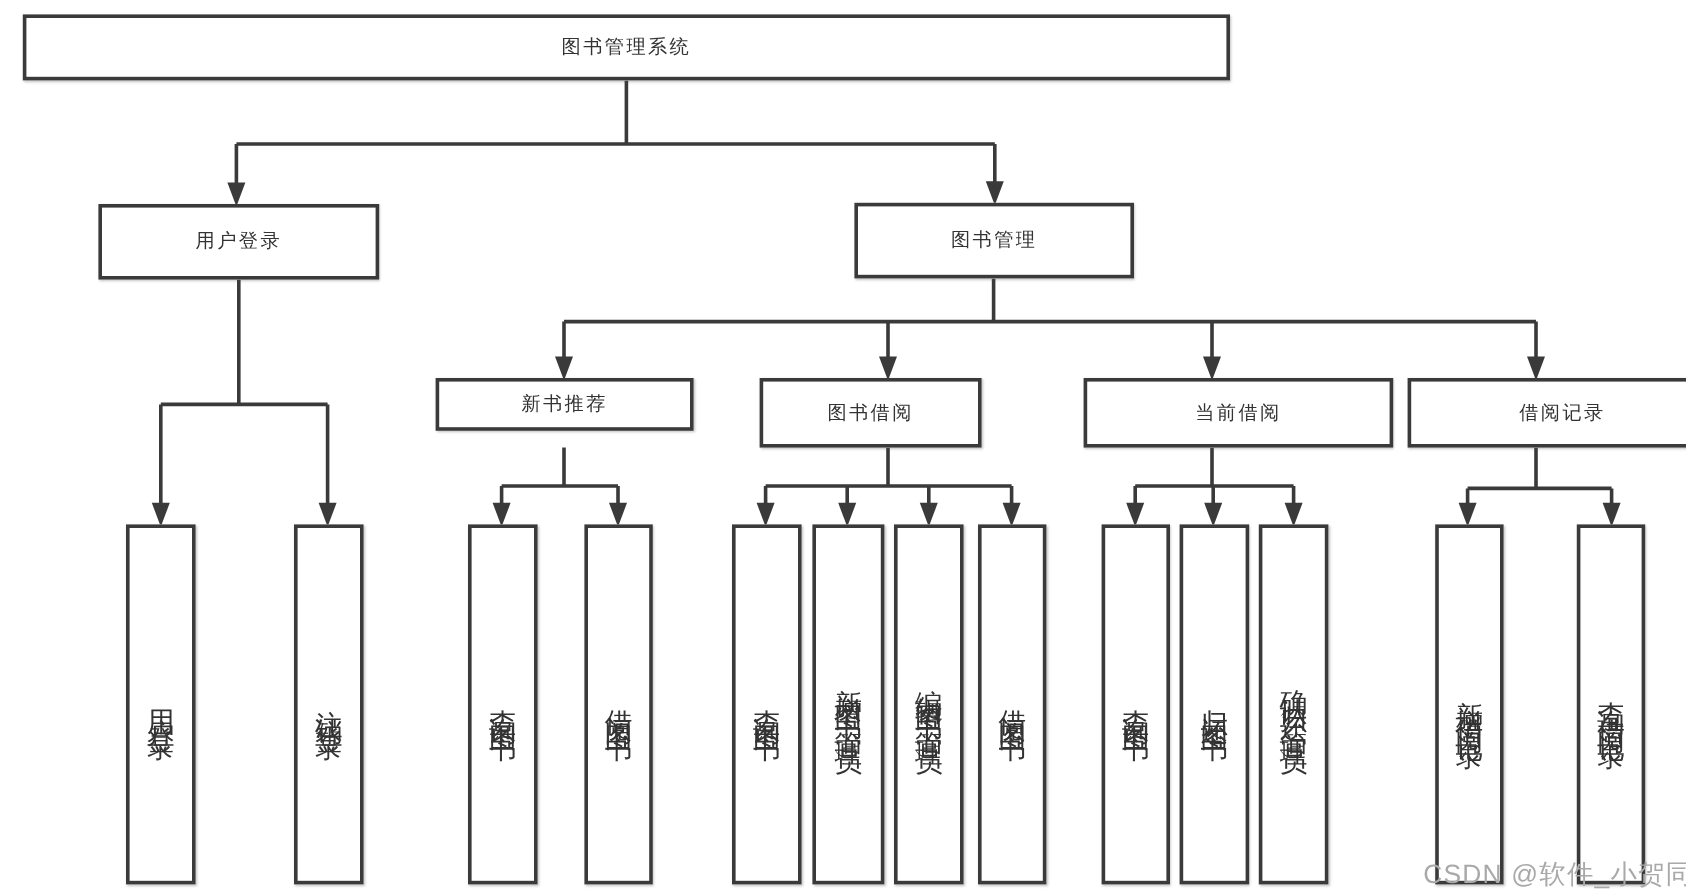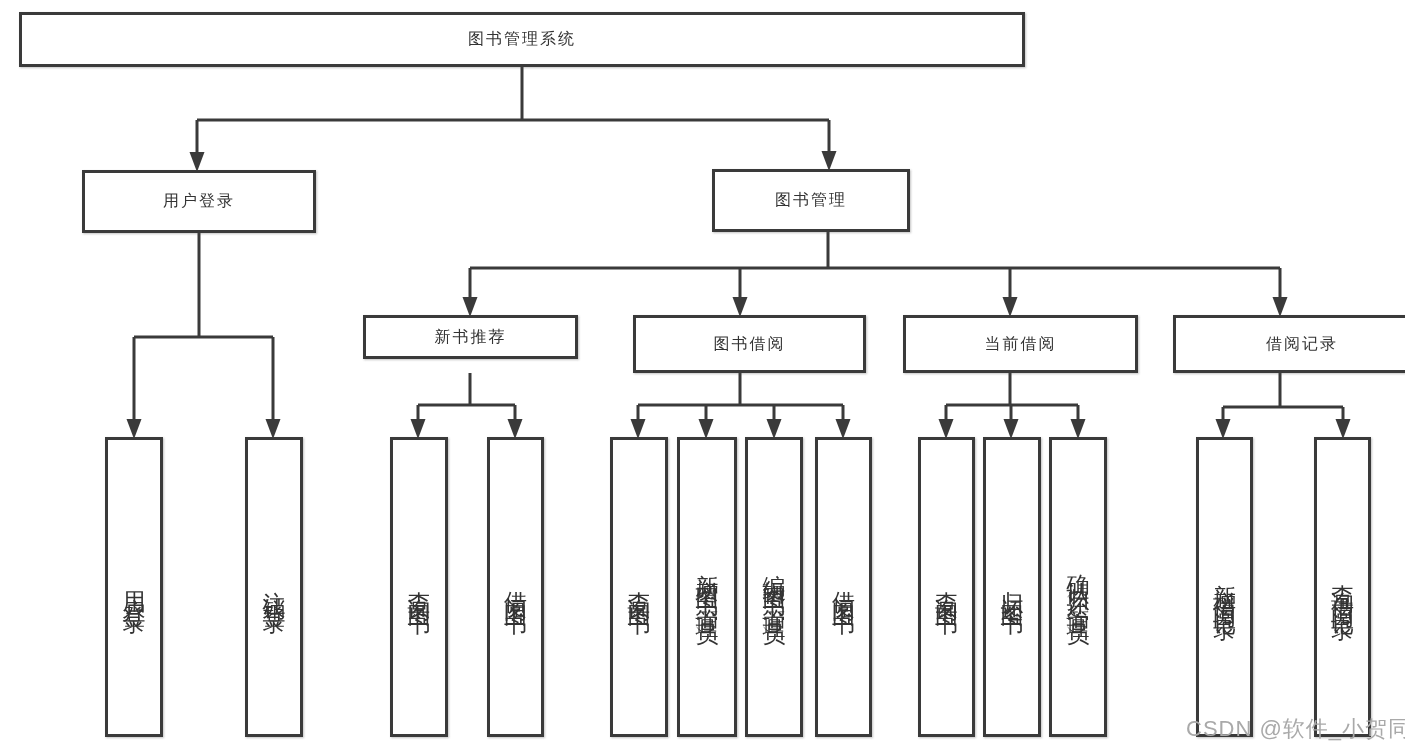--- a/index.html
+++ b/index.html
@@ -33,24 +33,24 @@
   .v{
     writing-mode:vertical-rl;
     text-orientation:mixed;
     font-size:23px;
     letter-spacing:7px;
     line-height:1;
   }
   
   .n-root{left:19px;top:12px;width:1006px;height:55px;}
   .n-ul  {left:82px;top:170px;width:234px;height:63px;}
-  .n-bm  {left:712px;top:169px;width:198px;height:63px;}
+  .n-bm  {left:712px;top:169px;width:233px;height:63px;}
   .n-nbr {left:363px;top:315px;width:215px;height:44px;}
-  .n-bb  {left:633px;top:315px;width:233px;height:58px;text-align:center;}
-  .n-cb  {left:903px;top:315px;width:235px;height:58px;}
+  .n-bb  {left:633px;top:315px;width:185px;height:58px;text-align:center;}
+  .n-cb  {left:903px;top:315px;width:258px;height:58px;}
   .n-br  {left:1173px;top:315px;width:258px;height:58px;}
   .n-ul1 {left:105px;top:437px;width:58px;height:300px;}
   .n-ul2 {left:245px;top:437px;width:58px;height:300px;}
   .n-nbr1{left:390px;top:437px;width:58px;height:300px;}
   .n-nbr2{left:487px;top:437px;width:57px;height:300px;}
   .n-bb1 {left:610px;top:437px;width:58px;height:300px;}
   .n-bb2 {left:677px;top:437px;width:60px;height:300px;}
   .n-bb3 {left:745px;top:437px;width:58px;height:300px;}
   .n-bb4 {left:815px;top:437px;width:57px;height:300px;}
   .n-cb1 {left:918px;top:437px;width:57px;height:300px;}

